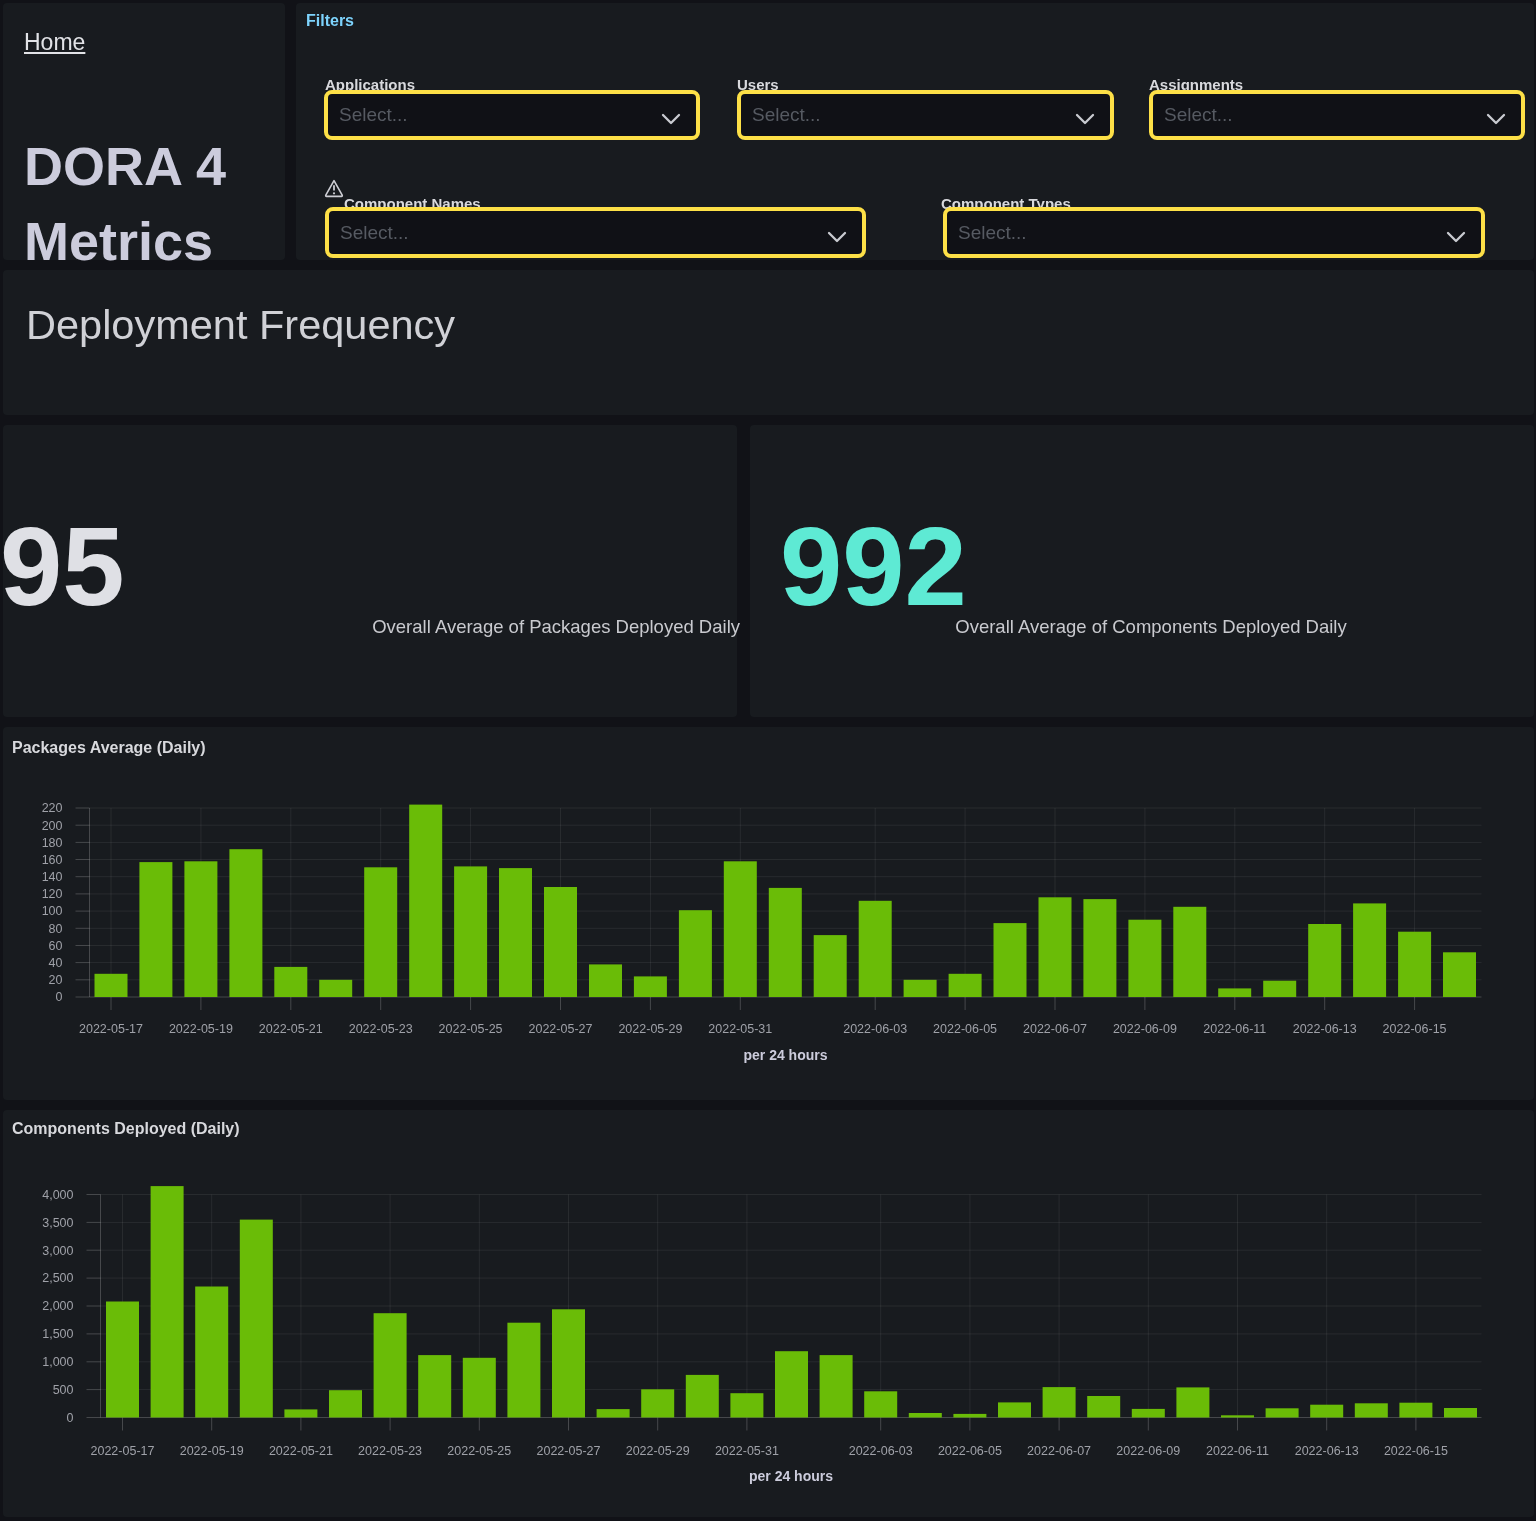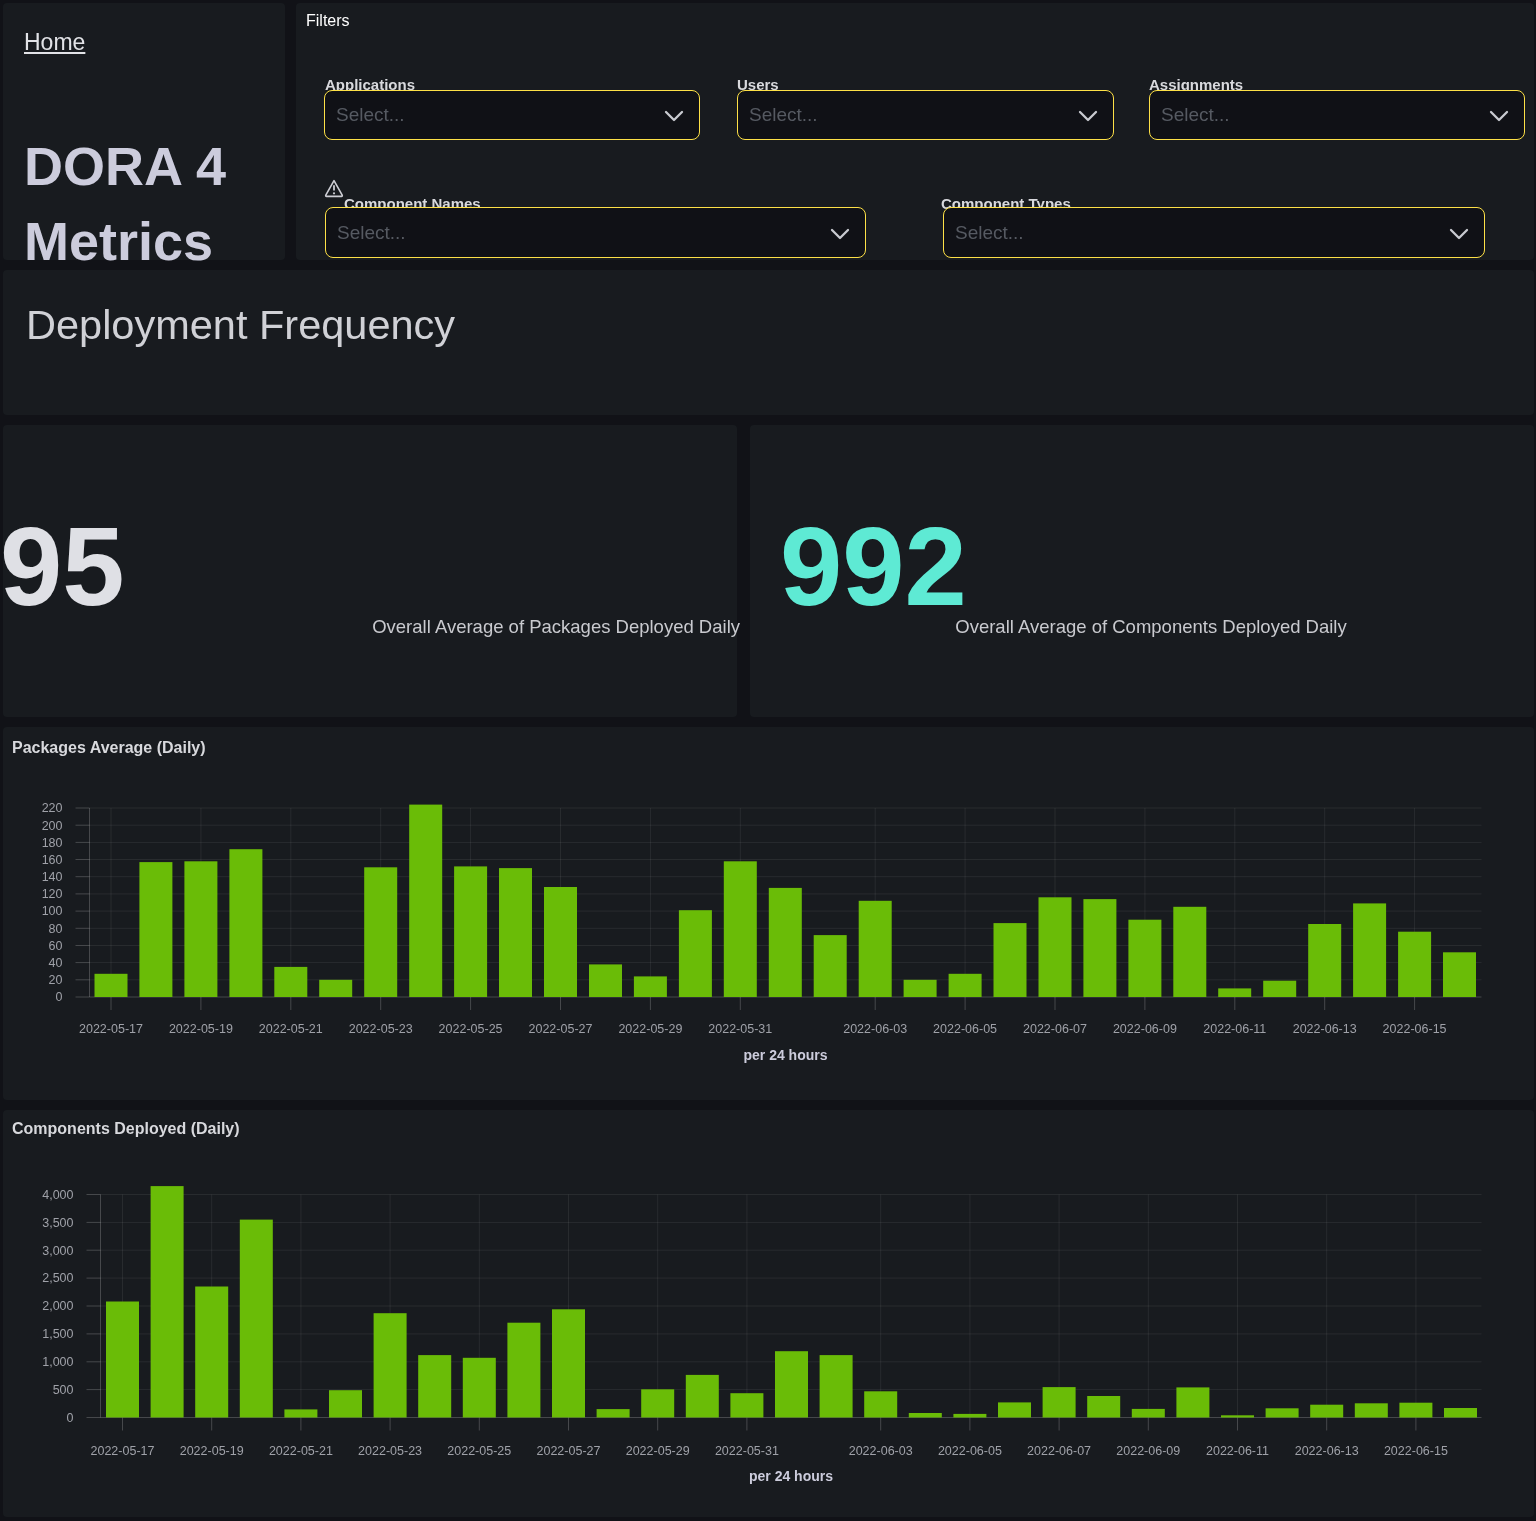--- a/index.html
+++ b/index.html
@@ -1,32 +1,32 @@
 <!DOCTYPE html>
 <html><head><meta charset="utf-8">
 <style>
 * { margin:0; padding:0; box-sizing:border-box; }
 html,body { width:1536px; height:1521px; background:#111217; font-family:"Liberation Sans",sans-serif; overflow:hidden; }
 #page { position:relative; width:1536px; height:1521px; background:#111217; }
 .panel { position:absolute; background:#181b1f; border-radius:4px; }
-.selbox { position:absolute; background:#101116; border:1px solid #fde047; border-radius:8px; }
+.selbox { position:absolute; background:#101116; border:4px solid #fde047; border-radius:8px; }
 .ph { position:absolute; left:11px; top:50%; transform:translateY(-50%); font-size:19px; color:#565a62; }
 .chev { position:absolute; }
 .flabel { position:absolute; font-size:15px; font-weight:bold; color:#d8d9dd;margin-top:16px; }
 .ptitle { position:absolute; font-size:16px; font-weight:bold; color:#d8d9dd; }
 </style></head>
 <body>
 <div id="page">
 
 <div class="panel" style="left:2.5px;top:3px;width:282px;height:257px;"></div>
 <a style="position:absolute;left:24px;top:29px;font-size:23px;color:#e2e3e7;text-decoration:underline;">Home</a>
 <div style="position:absolute;left:24px;top:85px;font-size:54px;font-weight:bold;color:#ccccdc;line-height:75px;margin-top:44px;">DORA 4<br>Metrics</div>
 
 <div class="panel" style="left:296px;top:3px;width:1238px;height:257px;"></div>
-<div style="position:absolute;left:306px;top:12px;font-size:16px;font-weight:normal;color:#ffffff;">Filters</div>
+<div style="position:absolute;left:306px;top:12px;font-size:16px;font-weight:bold;color:#7dd3fc;">Filters</div>
 <div class="flabel" style="left:325px;top:60px;">Applications</div>
 <div class="selbox" style="left:324px;top:90px;width:376px;height:50px;">
 <span class="ph">Select...</span>
 <svg class="chev" width="20" height="14" viewBox="0 0 20 14" style="right:15px;top:18.0px;">
         <polyline points="2,3 10,11 18,3" fill="none" stroke="#c9cbd1" stroke-width="2.3" stroke-linecap="round" stroke-linejoin="round"></polyline>
       </svg>
 </div>
 <div class="flabel" style="left:737px;top:60px;">Users</div>
 <div class="selbox" style="left:737px;top:90px;width:377px;height:50px;">
 <span class="ph">Select...</span>

